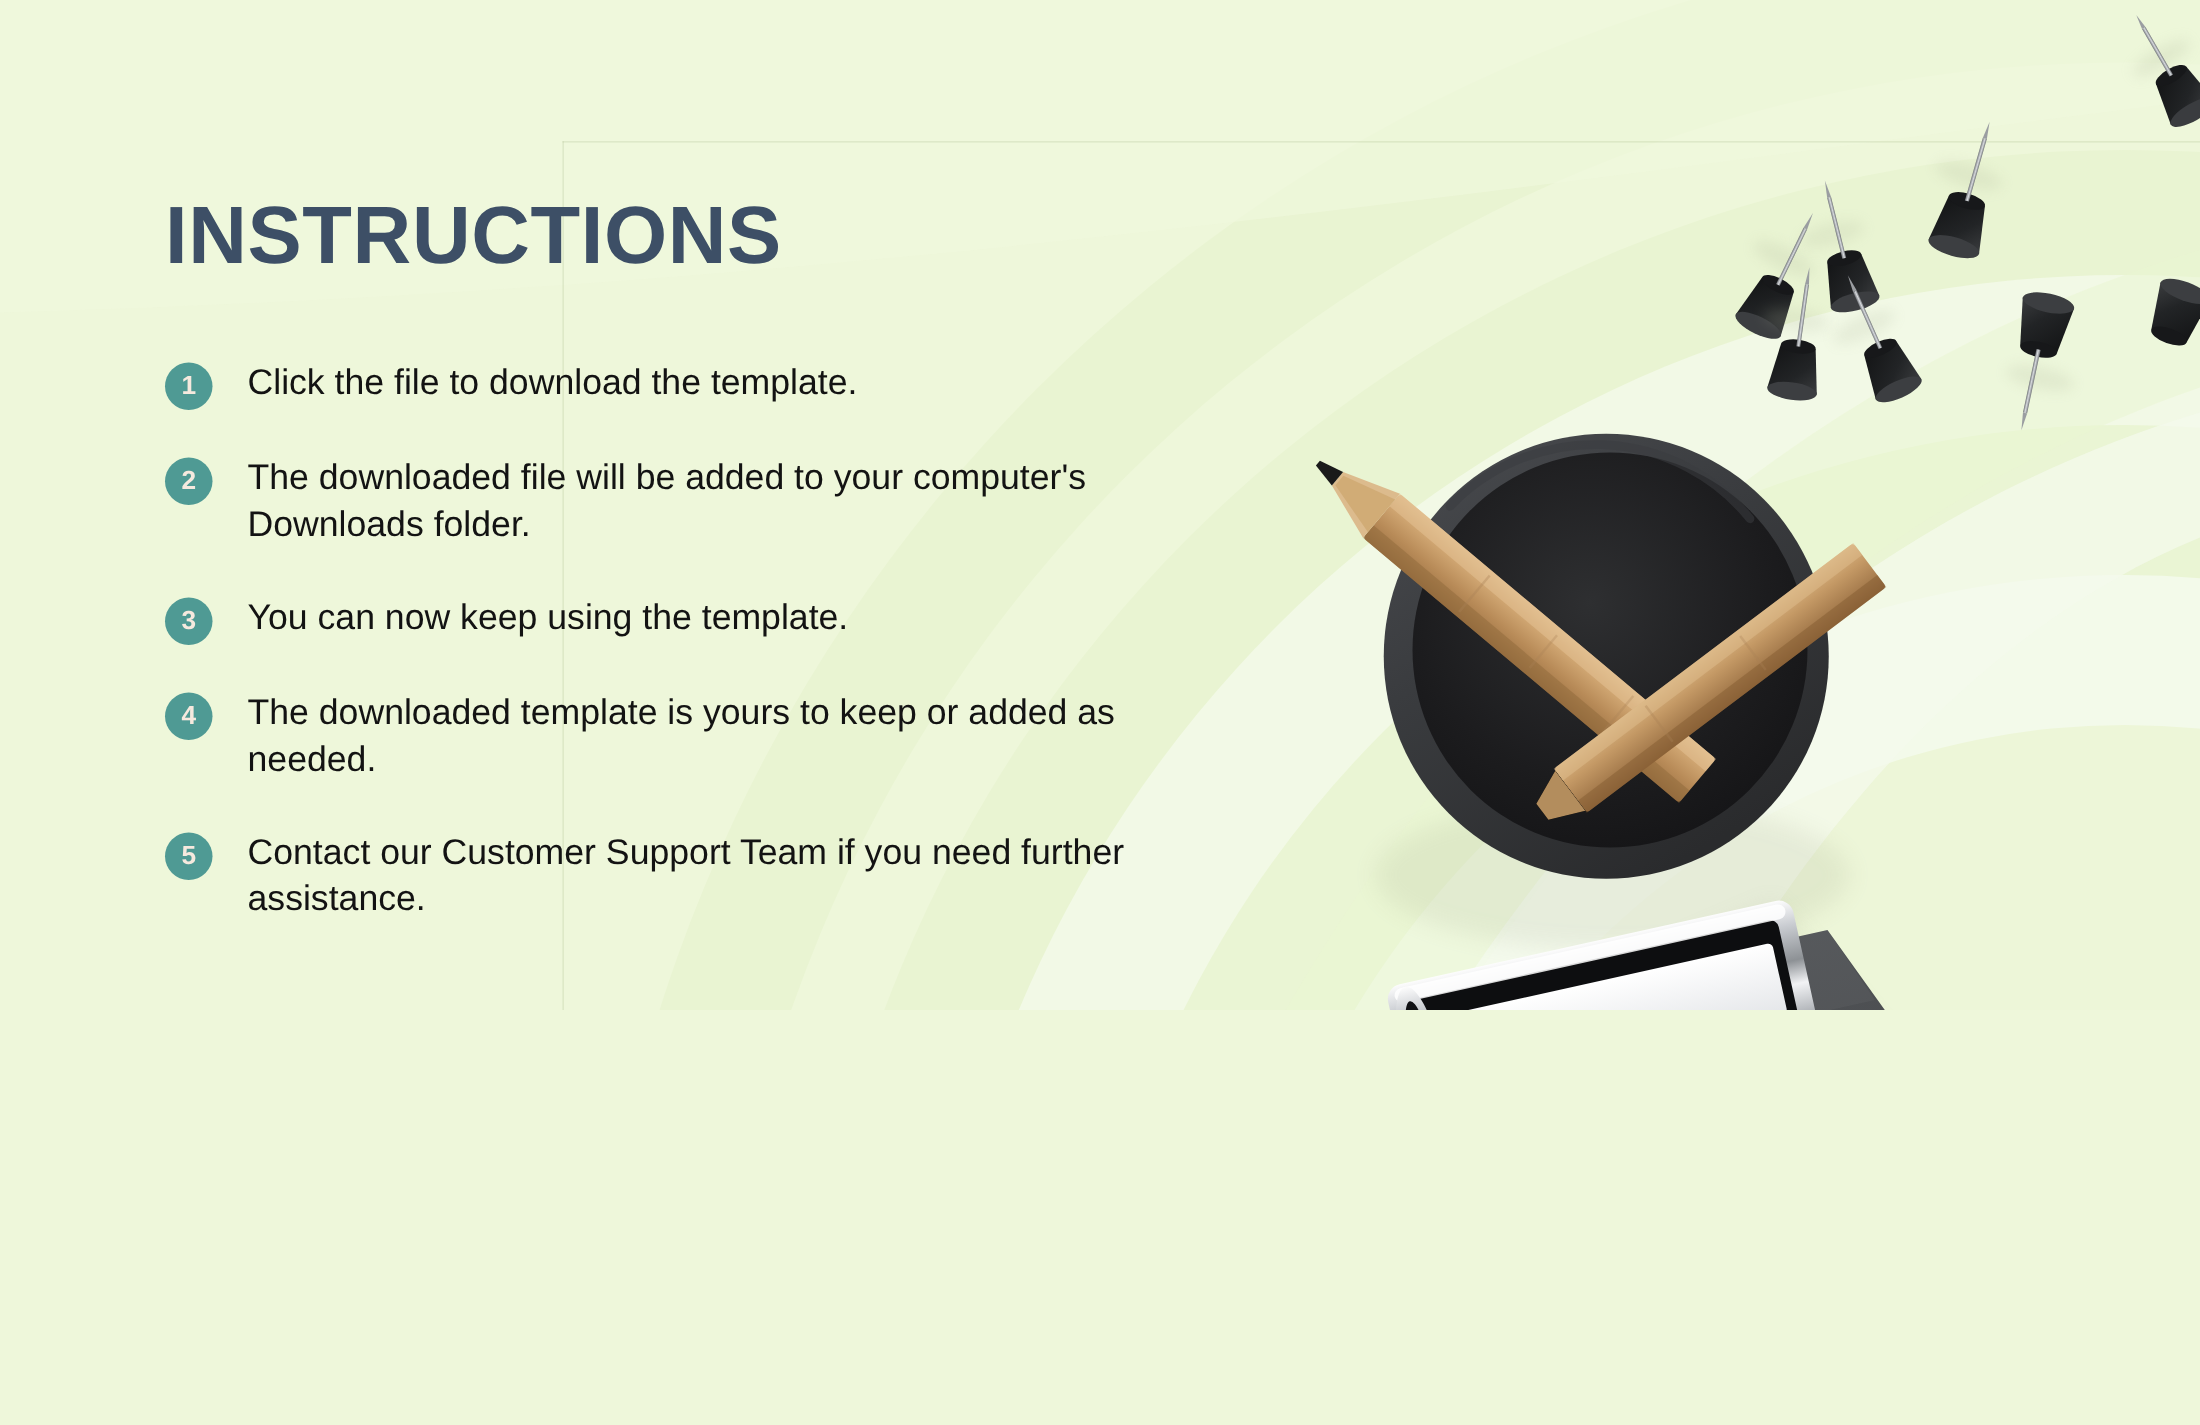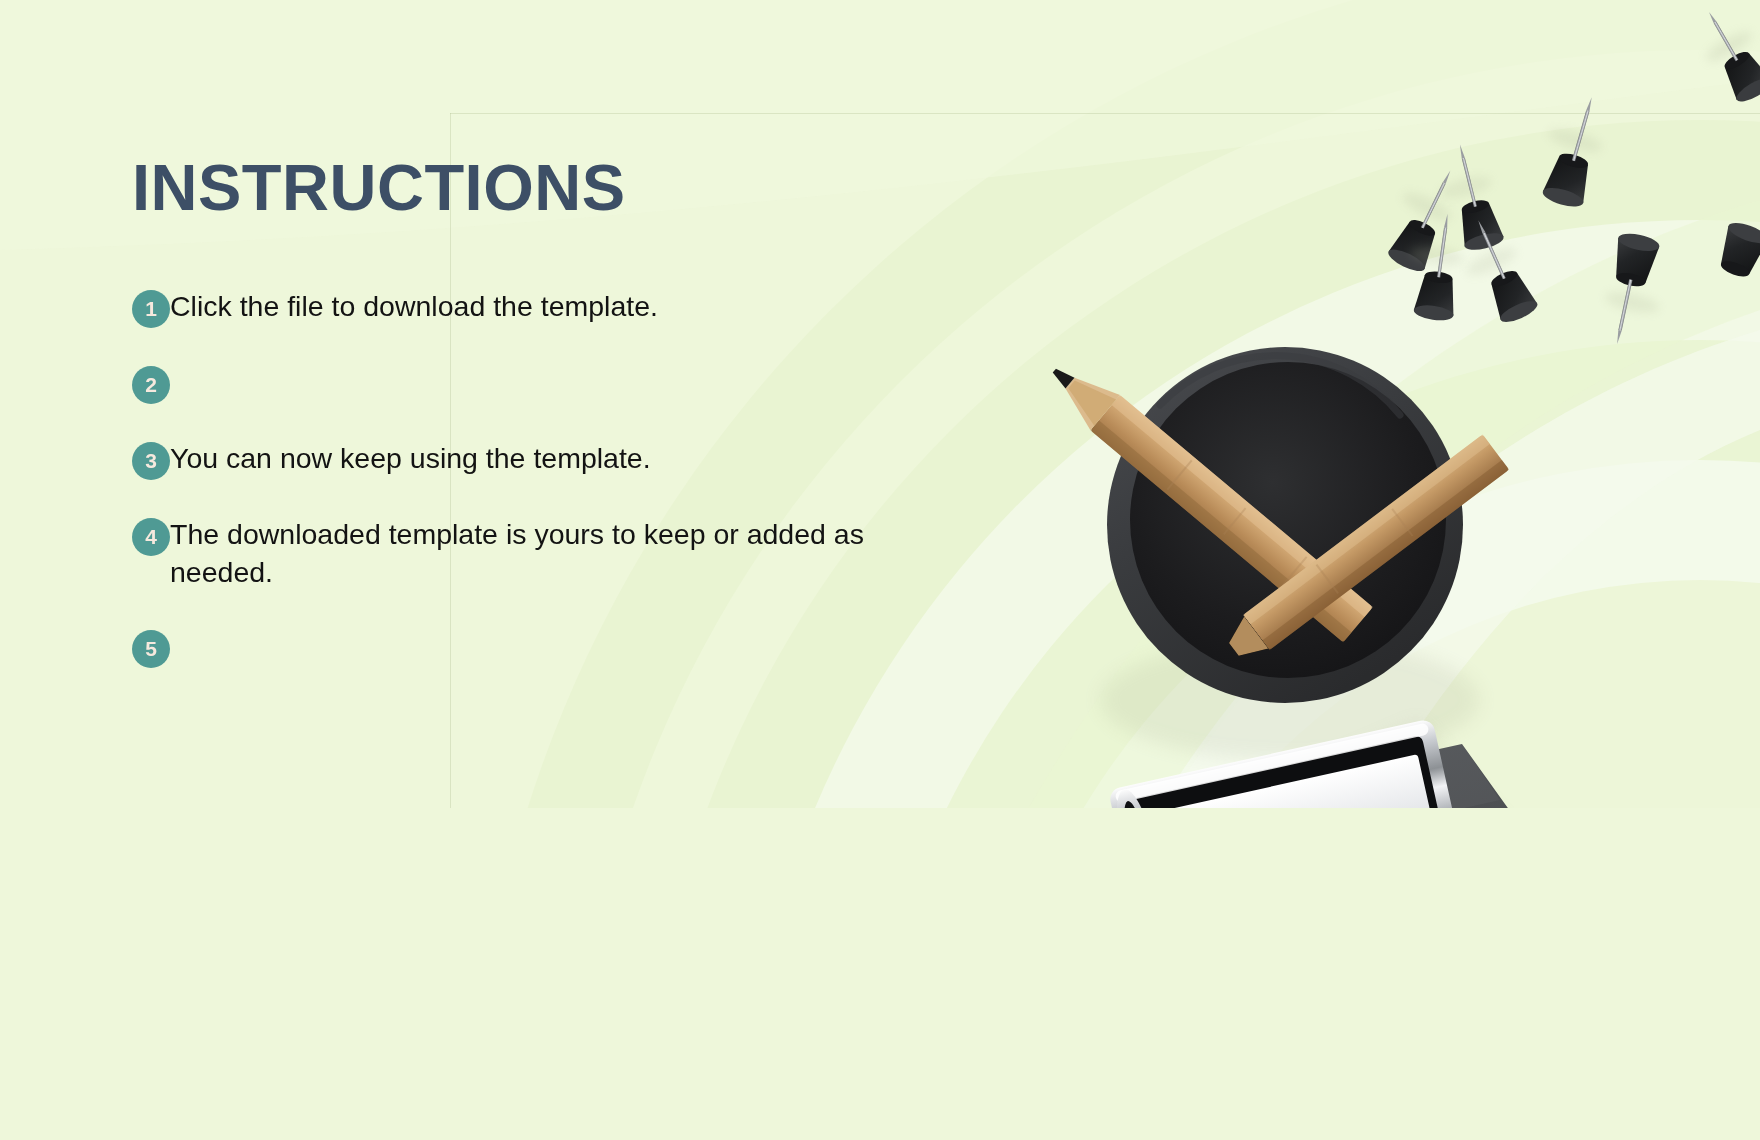--- a/index.html
+++ b/index.html
@@ -52,20 +52,21 @@
     width:38px;height:38px;
     border-radius:50%;
     background:#4f9a94;
     color:#f6e9de;
     font-size:21px;
     font-weight:700;
     display:flex;align-items:center;justify-content:center;
     margin-top:2px;
   }
   .step-text{
+    margin-left:28px;
     font-size:28.5px;
     line-height:1.33;
     color:#131313;
     font-weight:400;
     max-width:720px;
   }
 
   
   .photo{position:absolute;left:0;top:0;width:1760px;height:1140px;pointer-events:none;}
   .photo-svg{position:absolute;left:0;top:0;width:1760px;height:1140px;}
@@ -315,32 +316,34 @@
 
     <ul class="steps">
 
       <li class="step">
         <span class="step-badge">1</span>
         <span class="step-text">Click the file to download the template.</span>
       </li>
 
       <li class="step">
         <span class="step-badge">2</span>
+        <span class="step-text">The downloaded file will be added to your computer's Downloads folder.</span>
       </li>
 
       <li class="step">
         <span class="step-badge">3</span>
         <span class="step-text">You can now keep using the template.</span>
       </li>
 
       <li class="step">
         <span class="step-badge">4</span>
         <span class="step-text">The downloaded template is yours to keep or added as needed.</span>
       </li>
 
       <li class="step">
         <span class="step-badge">5</span>
+        <span class="step-text">Contact our Customer Support Team if you need further assistance.</span>
       </li>
 
     </ul>
   </div>
 
 </div>
 
 </body></html>

